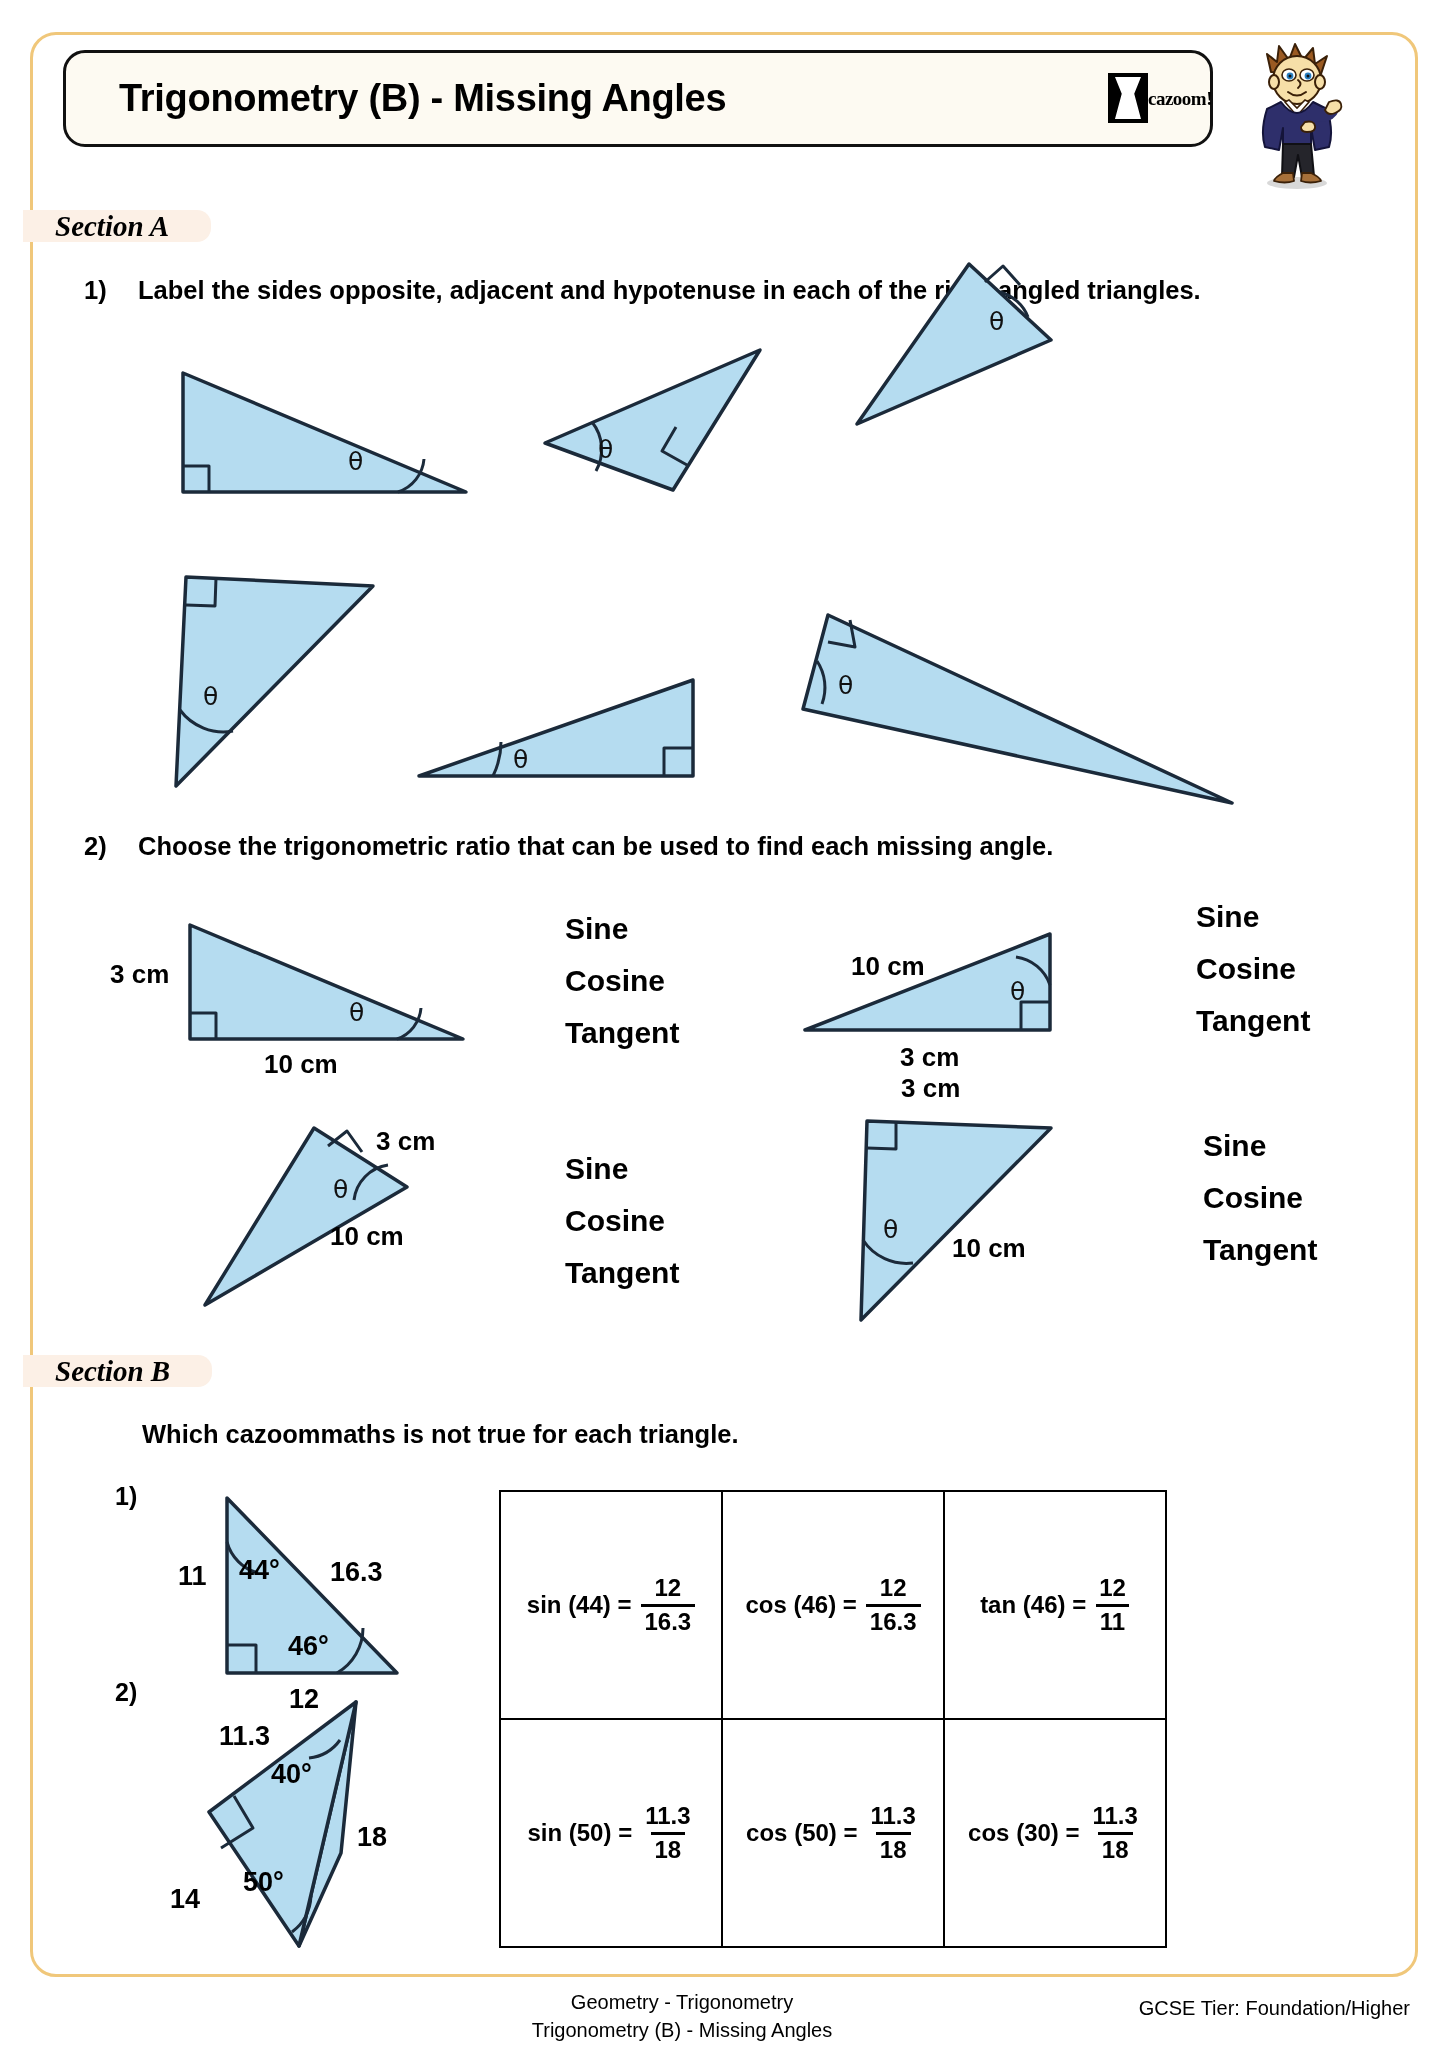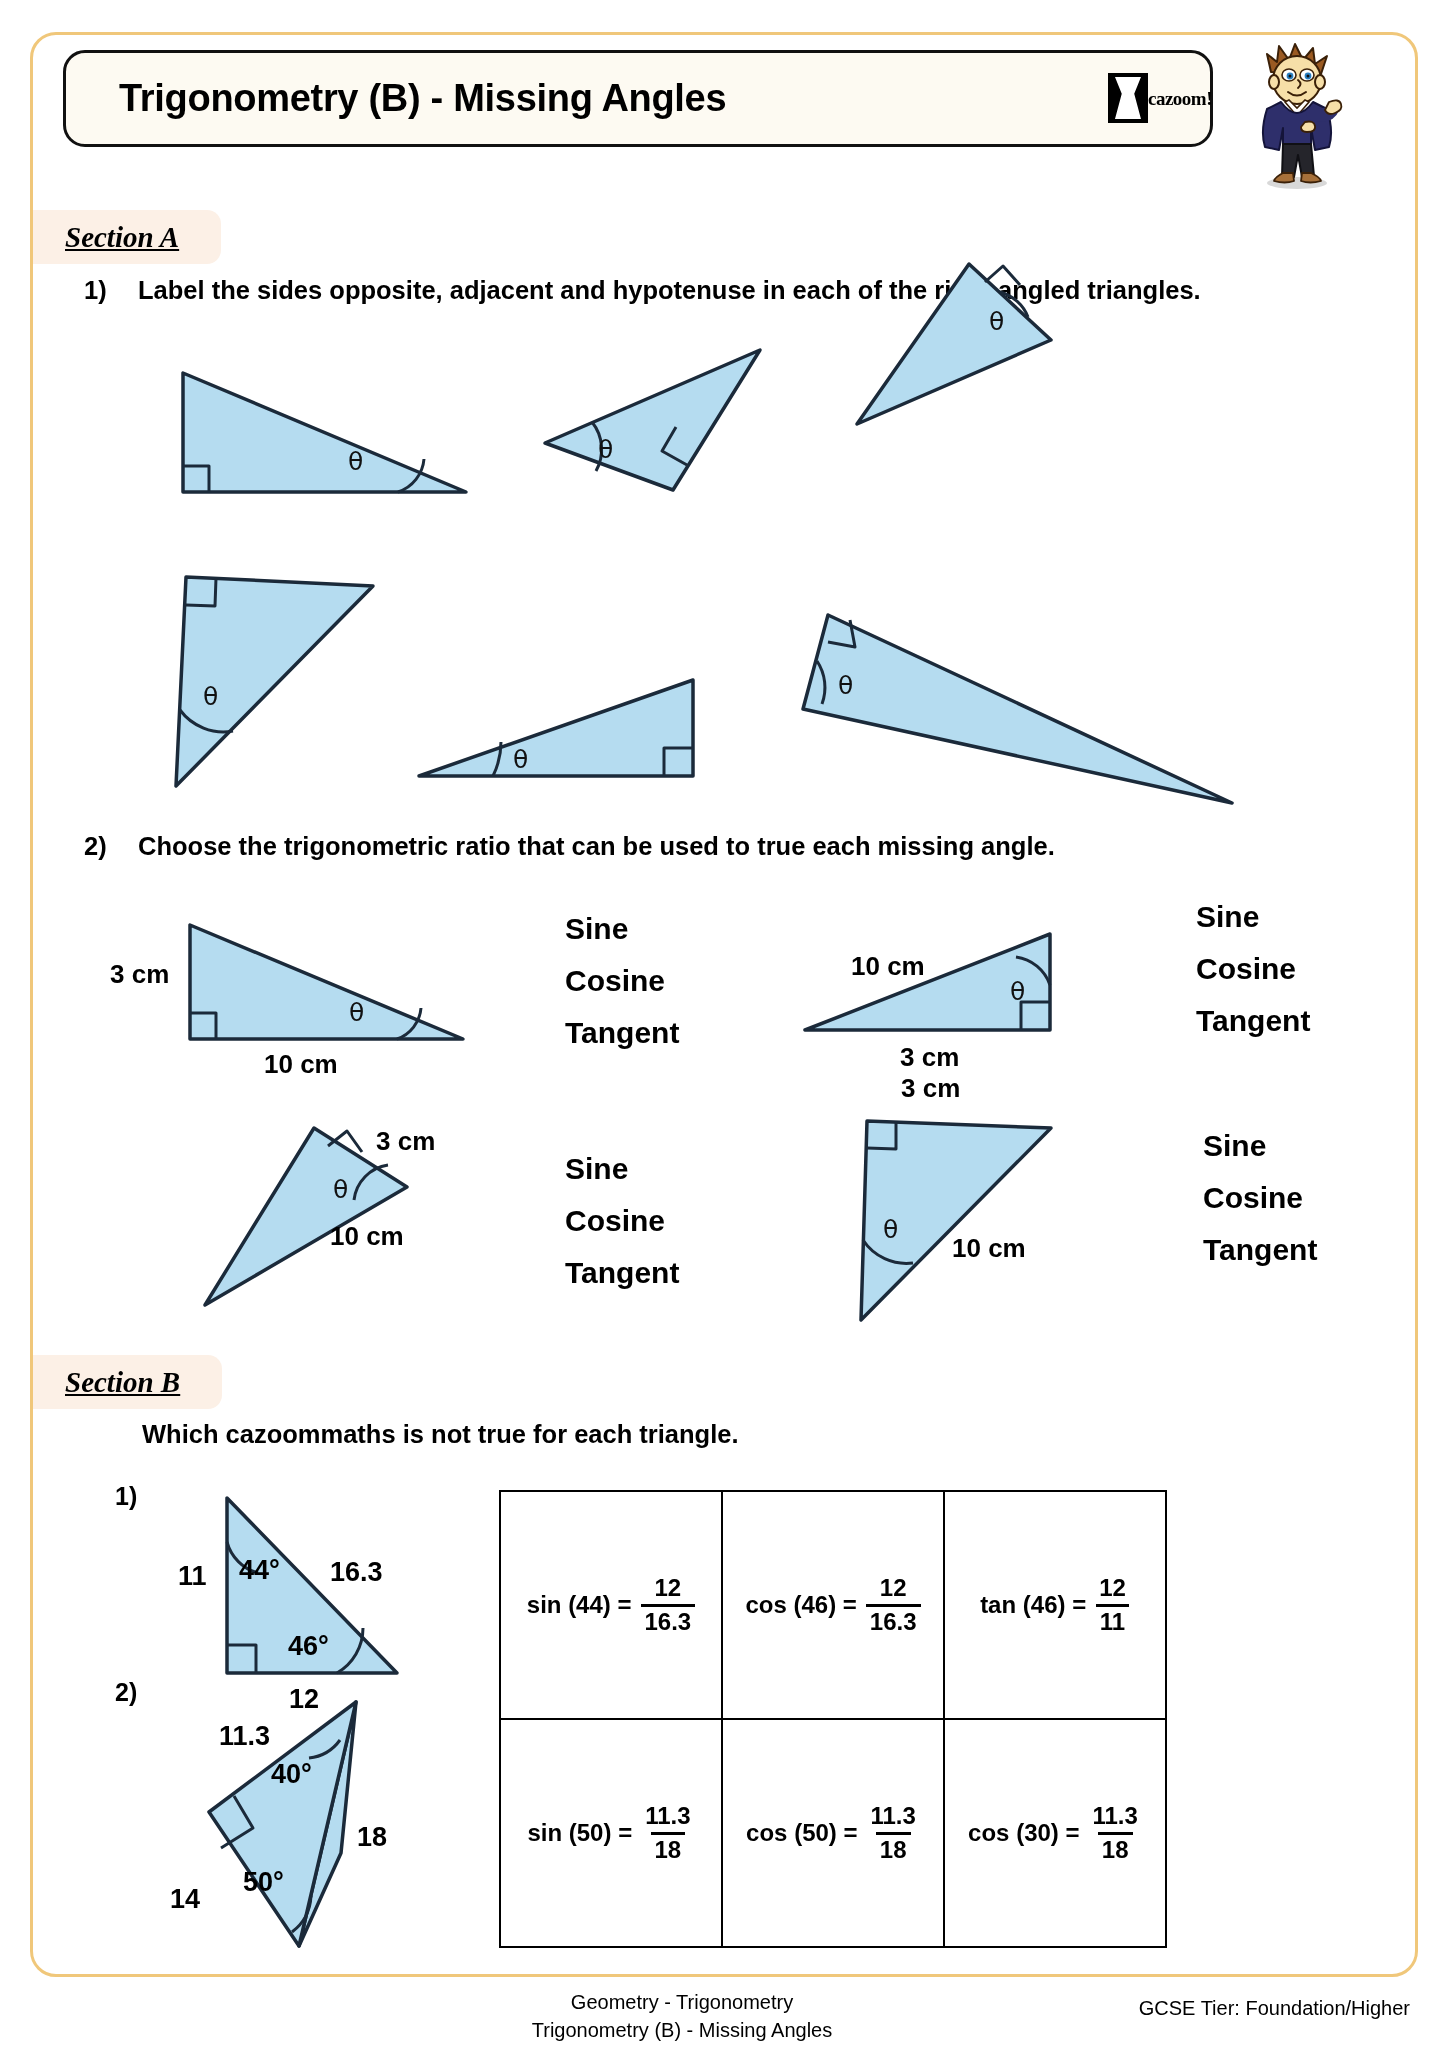--- a/index.html
+++ b/index.html
@@ -94,30 +94,29 @@
     position: absolute;
     left: 1243px;
     top: 40px;
     width: 105px;
     height: 150px;
   }
 
   
   .section-banner {
     position: absolute;
-    left: 33px;
+    left: 23px;
     background: #fcf0e6;
     border-radius: 0 14px 14px 0;
-    height: 54px;
+    height: 32px;
     display: flex;
     align-items: center;
     padding-left: 32px;
     padding-right: 42px;
     box-sizing: border-box;
-    text-decoration: underline;
   }
   .section-banner .label {
     font-family: "Liberation Serif", serif;
     font-weight: bold;
     font-style: italic;
     font-size: 29px;
   }
   #section-a-banner { top: 210px; }
   #section-b-banner { top: 1355px; }
 
@@ -295,21 +294,21 @@
 
 <div class="section-banner" id="section-a-banner">
   <span class="label">Section A</span>
 </div>
 
 <div class="question-line" id="q1-line">
   <span class="q-num">1)</span><span>Label the sides opposite, adjacent and hypotenuse in each of the right angled triangles.</span>
 </div>
 
 <div class="question-line" id="q2-line">
-  <span class="q-num">2)</span><span>Choose the trigonometric ratio that can be used to true each missing angle.</span>
+  <span class="q-num">2)</span><span>Choose the trigonometric ratio that can be used to find each missing angle.</span>
 </div>
 
 <svg class="svg-layer" viewBox="0 0 1448 2048">
   <g fill="#b5dcf0" stroke="#1b2a3a" stroke-width="3.5" stroke-linejoin="round">
 
     <g>
       <polygon points="183,373 183,492 466,492"></polygon>
       <polyline points="183,466 209,466 209,492" fill="none" stroke-width="3"></polyline>
       <path d="M398,492 A38,38 0 0 0 424,459" fill="none" stroke-width="3"></path>
       <text x="348" y="470" font-family="DejaVu Sans, sans-serif" font-size="25" fill="#111" stroke="none">θ</text>

